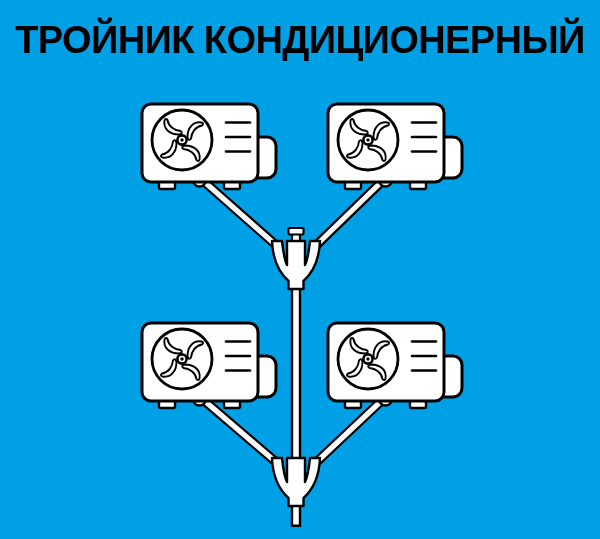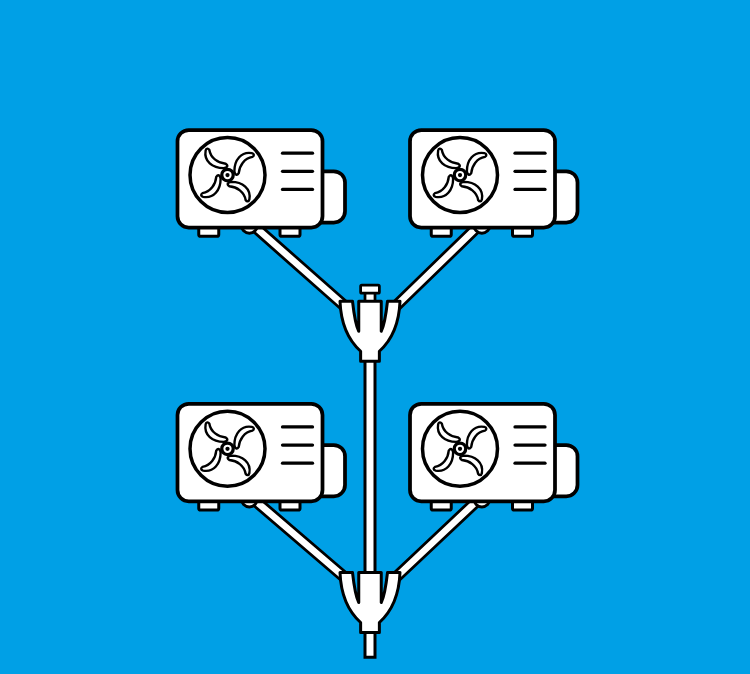--- a/index.html
+++ b/index.html
@@ -33,20 +33,21 @@
   .outl{stroke:var(--line);fill:var(--surface);}
   .stroke-only{stroke:var(--line);fill:none;}
   .pipe-black{stroke:var(--line);fill:none;}
   .pipe-white{stroke:var(--surface);fill:none;}
 </style>
 </head>
 <body>
 
 <div class="stage">
 
+  <div class="title">ТРОЙНИК КОНДИЦИОНЕРНЫЙ</div>
 
   <svg class="diagram" width="600" height="539" viewBox="0 0 600 539" xmlns="http://www.w3.org/2000/svg">
 
     <defs>
 
       <g id="ac-unit">
 
         <rect class="outl" x="103" y="33" width="31" height="41" rx="9" stroke-width="3"></rect>
 
         <rect class="outl" x="17" y="75.5" width="16" height="9.5" rx="1.5" stroke-width="2.4"></rect>

